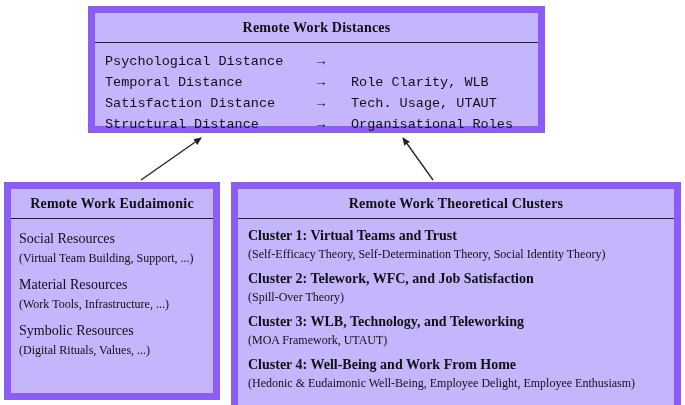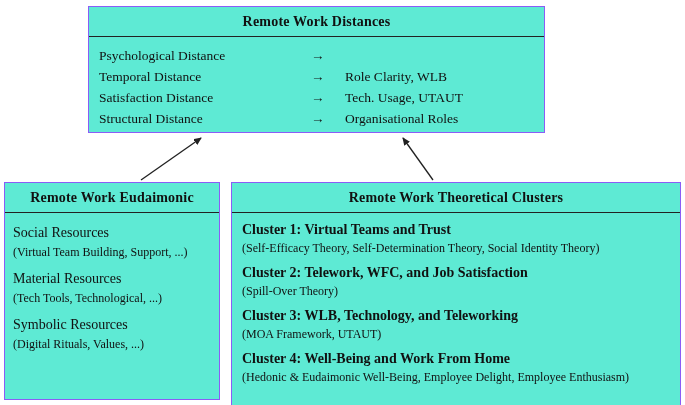--- a/index.html
+++ b/index.html
@@ -1,26 +1,26 @@
 <!DOCTYPE html>
 <html><head>
 <meta charset="utf-8">
 <style>
   * { margin:0; padding:0; box-sizing:border-box; }
   html,body { width:685px; height:405px; background:#ffffff; color:#111;
     font-family:"Liberation Serif", serif; }
   .canvas { position:relative; width:685px; height:405px; background:#fff; overflow:hidden; }
 
-  .box { position:absolute; border:1px solid #8b5cf6; background:#5eead4; }
+  .box { position:absolute; border:7px solid #8b5cf6; background:#c4b5fd; }
   .box-title { text-align:center; font-weight:bold; font-size:14px;
     padding:7px 4px 6px; border-bottom:1px solid #222; letter-spacing:0.2px; }
 
   
   #distances-box { left:88px; top:6px; width:457px; height:127px; }
-  .dist-rows { padding:8px 10px 0 10px; }
+  .dist-rows { padding:8px 10px 0 10px;font-family:Liberation Mono, monospace; }
   .dist-row { display:grid; grid-template-columns:212px 34px 1fr;
     font-size:13.5px; line-height:21px; }
   .dist-arrow { text-align:left; }
 
   
   #resources-box { left:4px; top:182px; width:216px; height:218px; }
   .res-body { padding:10px 8px 0 8px; }
   .res-group { margin-bottom:7px; }
   .item-label { font-size:14px; line-height:20px; }
   .item-detail { font-size:12px; line-height:19px; }
@@ -73,21 +73,21 @@
     <div class="box-title">Remote Work Eudaimonic</div>
     <div class="res-body">
 
       <div class="res-group">
         <div class="item-label">Social Resources</div>
         <div class="item-detail">(Virtual Team Building, Support, ...)</div>
       </div>
 
       <div class="res-group">
         <div class="item-label">Material Resources</div>
-        <div class="item-detail">(Tech Tools, Technological, ...)</div>
+        <div class="item-detail">(Work Tools, Infrastructure, ...)</div>
       </div>
 
       <div class="res-group">
         <div class="item-label">Symbolic Resources</div>
         <div class="item-detail">(Digital Rituals, Values, ...)</div>
       </div>
 
     </div>
   </div>
 

